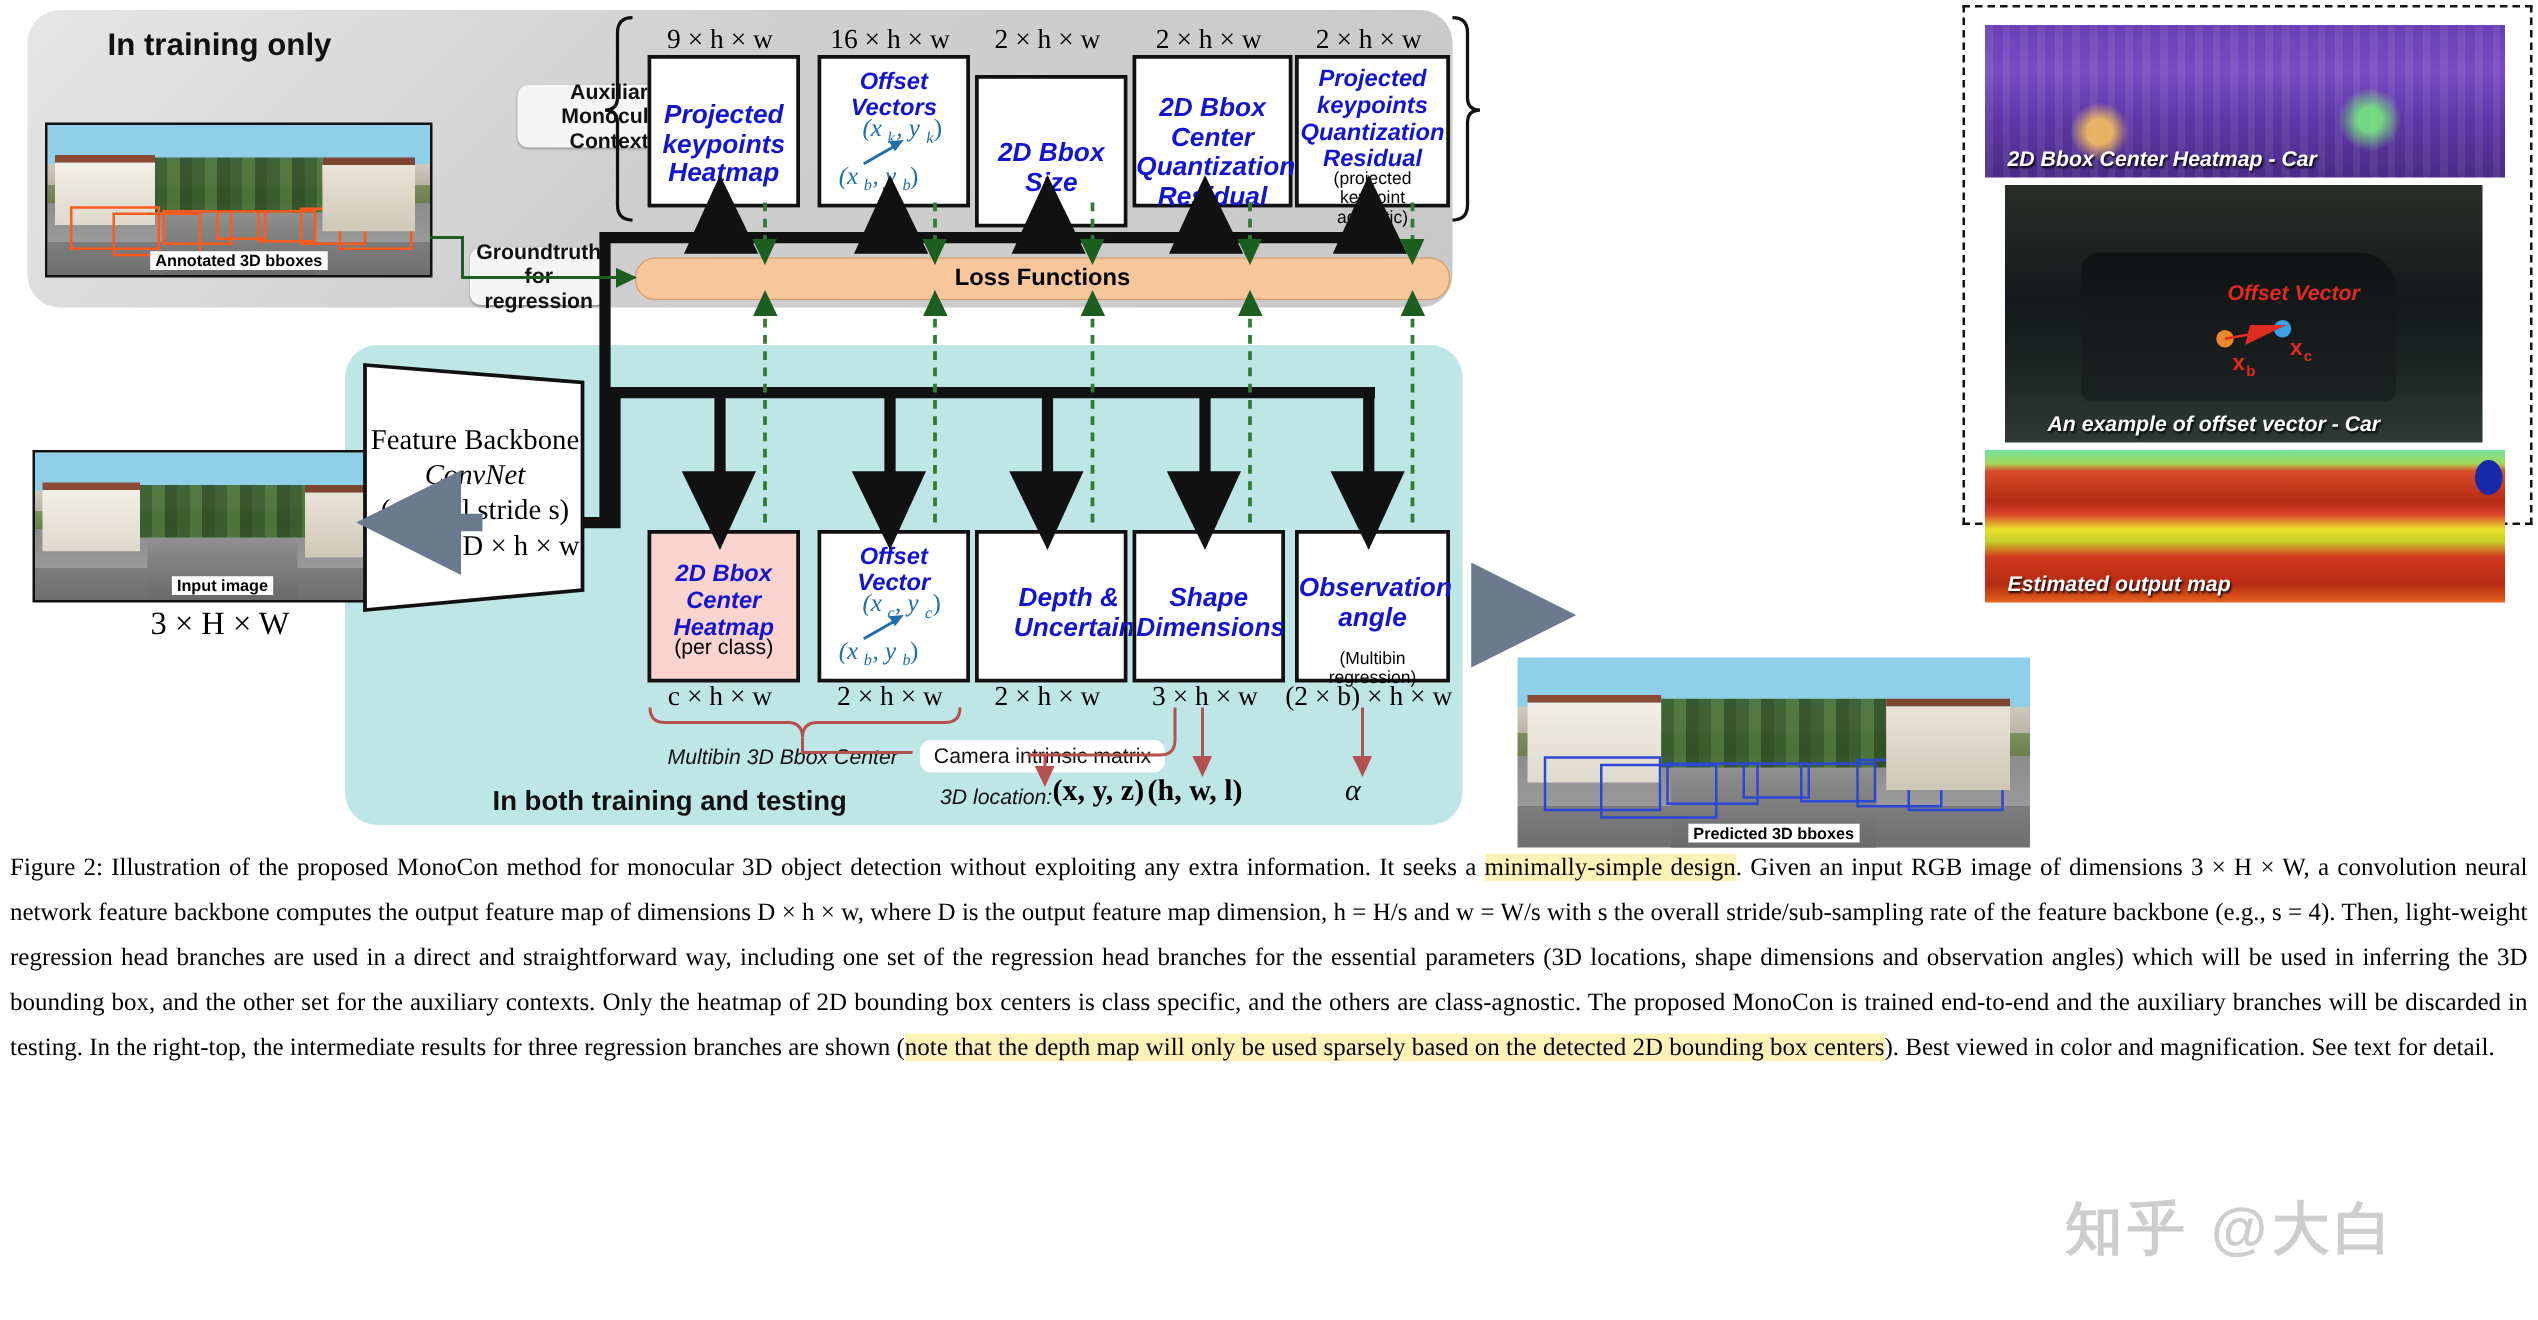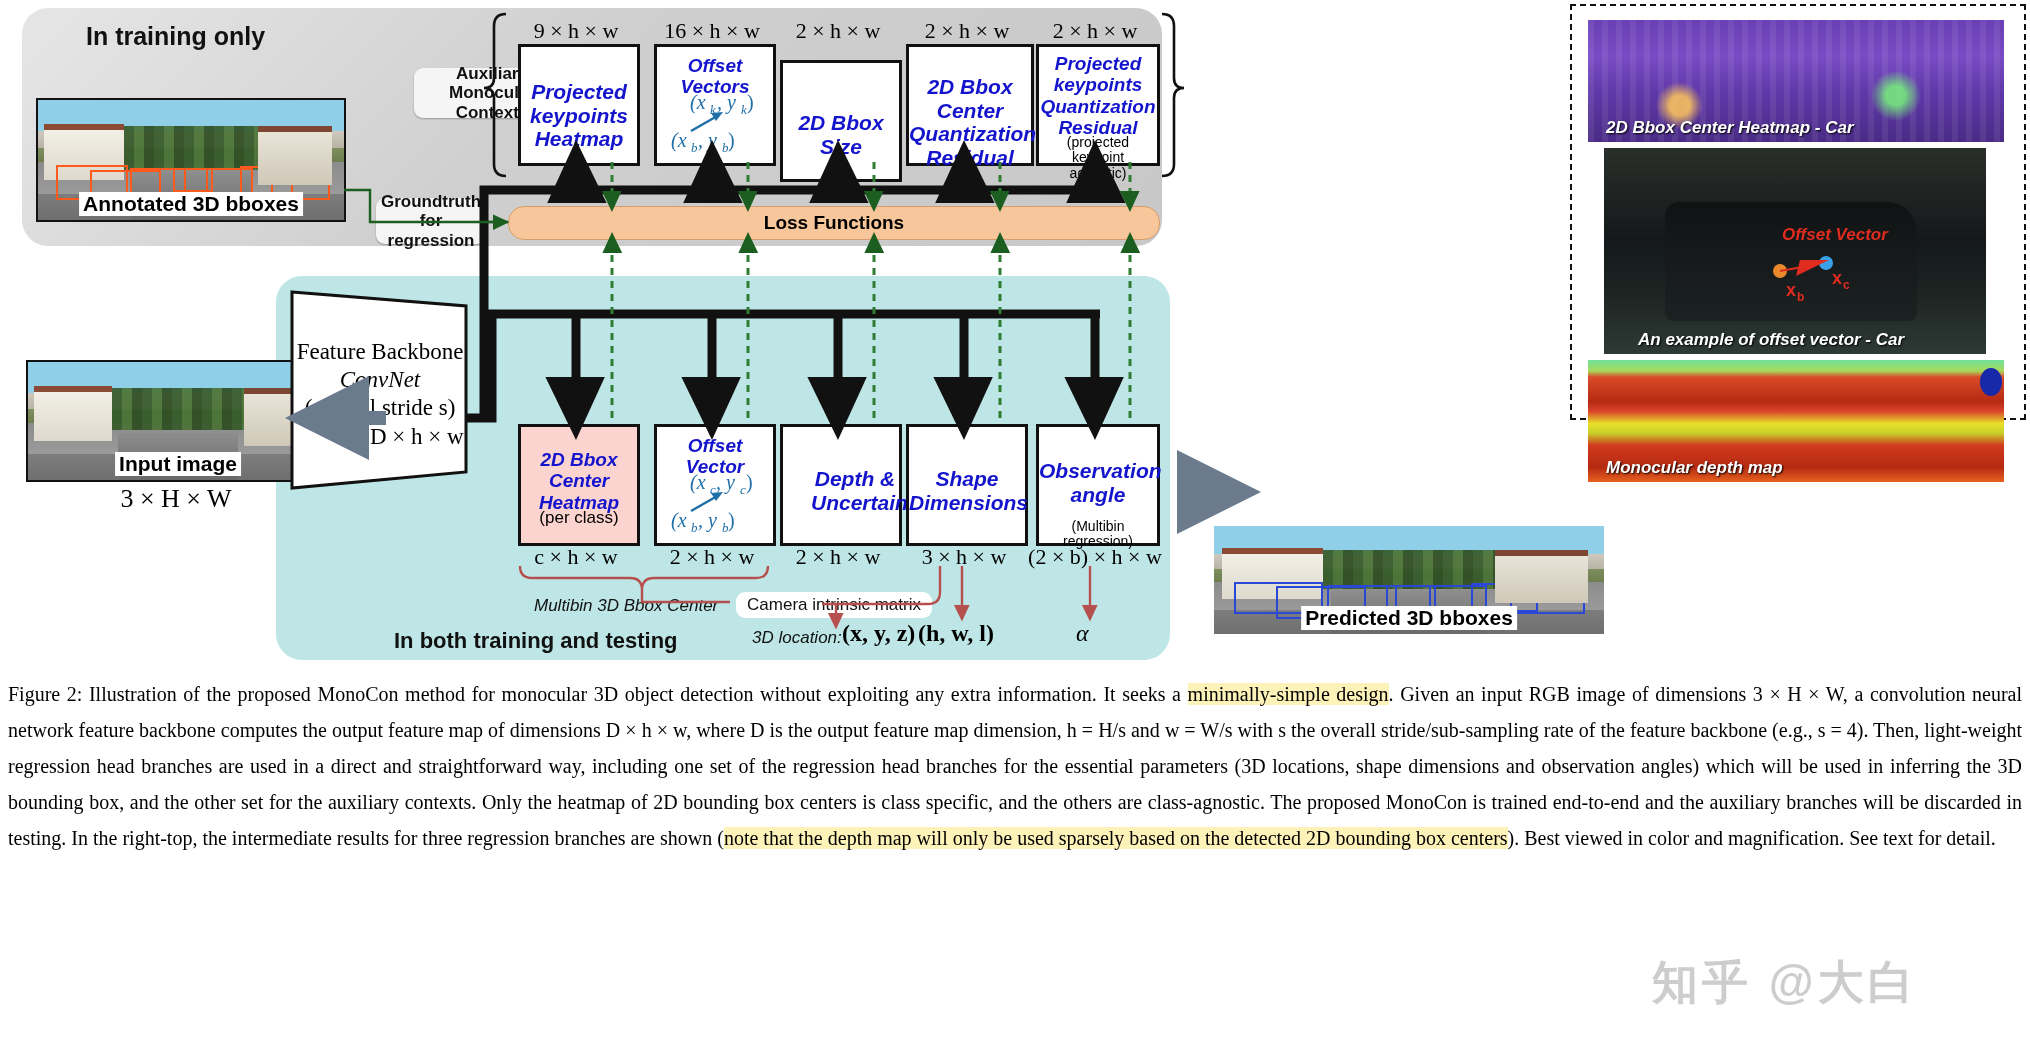--- a/index.html
+++ b/index.html
@@ -21,21 +21,21 @@
   #testing-panel{
     left:276px;top:276px;width:894px;height:384px;
     background:#bfe6e6;border-radius:26px;
   }
   #training-label{left:86px;top:22px;font-size:25px;font-weight:bold;color:#111;}
   #testing-label{left:394px;top:628px;font-size:22px;font-weight:bold;color:#111;}
 
   
   .photo{border:2px solid #111;background-size:cover;position:absolute;}
   .photo-cap{position:absolute;bottom:4px;left:50%;transform:translateX(-50%);
-      background:#fff;color:#000;font-size:21px;font-weight:bold;padding:0 4px;
+      background:#fff;color:#000;font-size:13px;font-weight:bold;padding:0 4px;
       white-space:nowrap;}
   .photo-cap.inv{background:transparent;color:#fff;font-style:italic;
       text-shadow:1px 1px 2px #000;}
 
   .street{
     background:
       linear-gradient(to bottom,
         #8fcfe8 0%, #8fcfe8 26%,
         #cfc9bd 26%, #b9b3a6 40%,
         #7e8f5e 40%, #6d7d4f 52%,
@@ -327,24 +327,24 @@
   <div class="photo-cap inv" style="left:30px;transform:none;font-size:17px;">An example of offset vector - Car</div>
 </div>
 
 <div class="photo" style="left:1588px;top:360px;width:416px;height:122px;border:none;
      background:linear-gradient(to bottom,
         #6fe39a 0%, #a8d85a 9%, #d94b2a 14%, #b52a12 34%,
         #d9432a 42%, #e8e02a 52%, #c8d02a 60%, #d13a1e 70%,
         #b52a12 88%, #e8621e 100%);">
   <div style="position:absolute;right:2px;top:8px;width:22px;height:28px;
        background:#1728a8;border-radius:50%;"></div>
-  <div class="photo-cap inv" style="left:14px;transform:none;font-size:17px;">Monocular depth map</div>
-</div>
-
-<div class="photo street" style="left:1214px;top:526px;width:390px;height:108px;border:none;">
+  <div class="photo-cap inv" style="left:14px;transform:none;font-size:17px;">Estimated output map</div>
+</div>
+
+<div class="photo street" style="left:1214px;top:526px;width:390px;height:152px;border:none;padding-left:20px;">
   <div class="trees"></div>
     <div class="road"></div>
   <div class="bbox blue" style="left:5%;top:52%;width:22%;height:26%;"></div>
   <div class="bbox blue" style="left:16%;top:56%;width:22%;height:26%;"></div>
   <div class="bbox blue" style="left:29%;top:55%;width:17%;height:20%;"></div>
   <div class="bbox blue" style="left:44%;top:55%;width:12%;height:17%;"></div>
   <div class="bbox blue" style="left:55%;top:55%;width:14%;height:19%;"></div>
   <div class="bbox blue" style="left:66%;top:53%;width:16%;height:23%;"></div>
   <div class="bbox blue" style="left:76%;top:52%;width:18%;height:26%;"></div>
   <div class="photo-cap">Predicted 3D bboxes</div>

